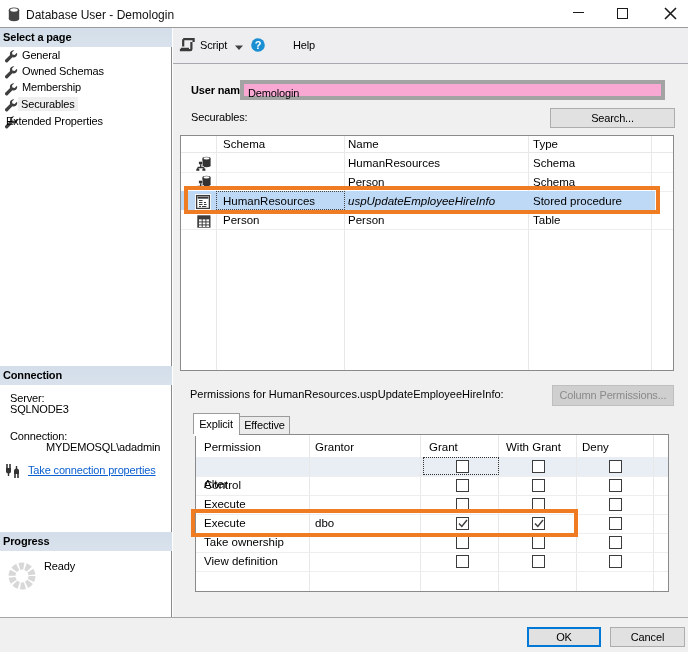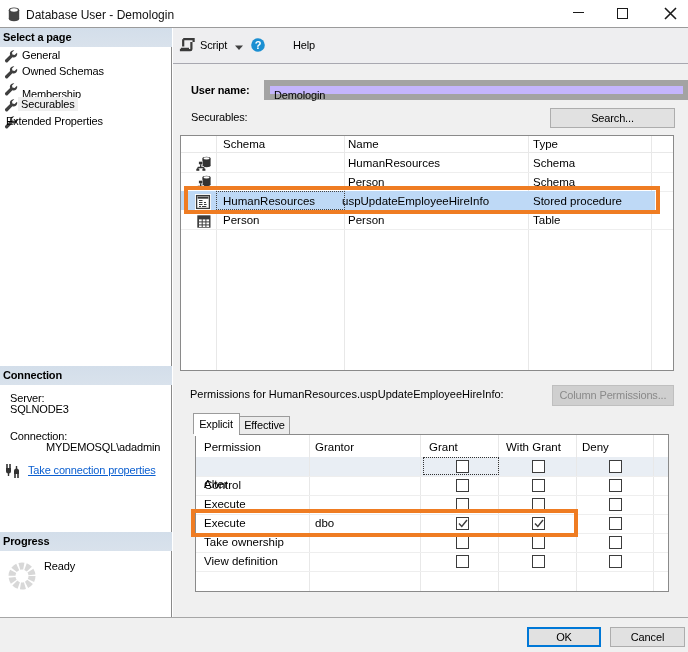--- a/index.html
+++ b/index.html
@@ -40,21 +40,21 @@
 <div class="treerow" style="top:64px;">
     <svg class="abs" style="left:4px;top:1px;" width="14" height="14" viewBox="0 0 14 14">
       <path d="M9.5 1.2 a3.6 3.6 0 0 0 -3.4 4.8 L1.5 10.6 a1.6 1.6 0 0 0 2.3 2.3 L8.4 8.3 a3.6 3.6 0 0 0 4.6 -4.6 L10.6 6 L8.4 5.6 L8 3.4 L10.3 1.3 a3.6 3.6 0 0 0 -0.8 -0.1 z" fill="#3f3f3f"></path>
     </svg>
     <span class="abs" style="left:22px;top:1px;">Owned Schemas</span>
   </div>
 <div class="treerow" style="top:80.5px;">
     <svg class="abs" style="left:4px;top:1px;" width="14" height="14" viewBox="0 0 14 14">
       <path d="M9.5 1.2 a3.6 3.6 0 0 0 -3.4 4.8 L1.5 10.6 a1.6 1.6 0 0 0 2.3 2.3 L8.4 8.3 a3.6 3.6 0 0 0 4.6 -4.6 L10.6 6 L8.4 5.6 L8 3.4 L10.3 1.3 a3.6 3.6 0 0 0 -0.8 -0.1 z" fill="#3f3f3f"></path>
     </svg>
-    <span class="abs" style="left:22px;top:7px;">Membership</span>
+    <span class="abs" style="left:22px;top:0;">Membership</span>
   </div>
 <div class="treerow" style="top:97px;">
     <svg class="abs" style="left:4px;top:1px;" width="14" height="14" viewBox="0 0 14 14">
       <path d="M9.5 1.2 a3.6 3.6 0 0 0 -3.4 4.8 L1.5 10.6 a1.6 1.6 0 0 0 2.3 2.3 L8.4 8.3 a3.6 3.6 0 0 0 4.6 -4.6 L10.6 6 L8.4 5.6 L8 3.4 L10.3 1.3 a3.6 3.6 0 0 0 -0.8 -0.1 z" fill="#3f3f3f"></path>
     </svg>
     <span class="abs" style="left:18px;top:0px;background:#efefef;padding:1px 3px;">Securables</span>
   </div>
 <div class="treerow" style="top:113.5px;">
     <svg class="abs" style="left:4px;top:1px;" width="14" height="14" viewBox="0 0 14 14">
       <path d="M9.5 1.2 a3.6 3.6 0 0 0 -3.4 4.8 L1.5 10.6 a1.6 1.6 0 0 0 2.3 2.3 L8.4 8.3 a3.6 3.6 0 0 0 4.6 -4.6 L10.6 6 L8.4 5.6 L8 3.4 L10.3 1.3 a3.6 3.6 0 0 0 -0.8 -0.1 z" fill="#3f3f3f"></path>
@@ -93,21 +93,21 @@
 <svg class="abs" style="left:235px;top:45px;" width="8" height="5" viewBox="0 0 8 5">
     <path d="M0 0.5 h8 l-4 4.5 z" fill="#404040"></path>
   </svg>
 <svg class="abs" style="left:250.5px;top:38px;" width="14" height="14" viewBox="0 0 14 14">
   <circle cx="7" cy="7" r="6.8" fill="#1b8fd2"></circle>
   <text x="7" y="10.8" font-family="Liberation Sans" font-size="11" font-weight="bold" fill="#fff" text-anchor="middle" letter-spacing="0">?</text>
 </svg>
 <div class="abs" style="left:269px;top:39px;padding-left:24px;">Help</div>
 
 <div class="abs" style="left:191px;top:83.5px;font-weight:bold;">User name:</div>
-<div class="abs" style="left:264px;top:79.5px;width:425px;height:20px;background:#c4b5fd;border:6px solid #a3a3a3;line-height:18px;padding-left:4px;">Demologin</div>
+<div class="abs" style="left:240px;top:79.5px;width:425px;height:20px;background:#f9a8d4;border:4px solid #a3a3a3;line-height:18px;padding-left:4px;">Demologin</div>
 <div class="abs" style="left:191px;top:111px;">Securables:</div>
 <div class="btn" style="left:550px;top:108px;width:125px;height:20px;line-height:18px;">Search...</div>
 
 <div class="abs" style="left:180px;top:135px;width:494px;height:236px;background:#fff;border:1px solid #8a8a8a;font-size:11.5px;letter-spacing:0;">
 
   <div class="abs" style="left:35px;top:0;width:1px;height:234px;background:#e8e8e8;"></div>
   <div class="abs" style="left:163px;top:0;width:1px;height:234px;background:#e8e8e8;"></div>
   <div class="abs" style="left:347px;top:0;width:1px;height:234px;background:#e8e8e8;"></div>
   <div class="abs" style="left:470px;top:0;width:1px;height:234px;background:#e8e8e8;"></div>
 
@@ -120,21 +120,21 @@
   <div class="abs" style="left:0;top:55px;width:492px;height:1px;background:#eeeeee;"></div>
   <div class="abs" style="left:0;top:93px;width:492px;height:1px;background:#eeeeee;"></div>
 
   <div class="abs" style="left:0;top:55px;width:474px;height:19px;background:#bed9f6;"></div>
 
   <div class="abs" style="left:167px;top:20.5px;">HumanResources</div>
   <div class="abs" style="left:352px;top:20.5px;">Schema</div>
   <div class="abs" style="left:167px;top:39.5px;">Person</div>
   <div class="abs" style="left:352px;top:39.5px;">Schema</div>
   <div class="abs" style="left:42px;top:58.5px;">HumanResources</div>
-  <div class="abs" style="left:161px;top:58.5px;">uspUpdateEmployeeHireInfo</div>
+  <div class="abs" style="left:167px;top:58.5px;font-style:italic;">uspUpdateEmployeeHireInfo</div>
   <div class="abs" style="left:352px;top:58.5px;">Stored procedure</div>
   <div class="abs" style="left:42px;top:77.5px;">Person</div>
   <div class="abs" style="left:167px;top:77.5px;">Person</div>
   <div class="abs" style="left:352px;top:77.5px;">Table</div>
 
   <div class="abs" style="left:35px;top:55px;width:129px;height:19px;border:1px dotted #444;"></div>
 
   <svg class="abs" style="left:14.5px;top:20px;" width="15" height="15" viewBox="0 0 15 15">
       <use href="#schicon"></use>
     </svg>

